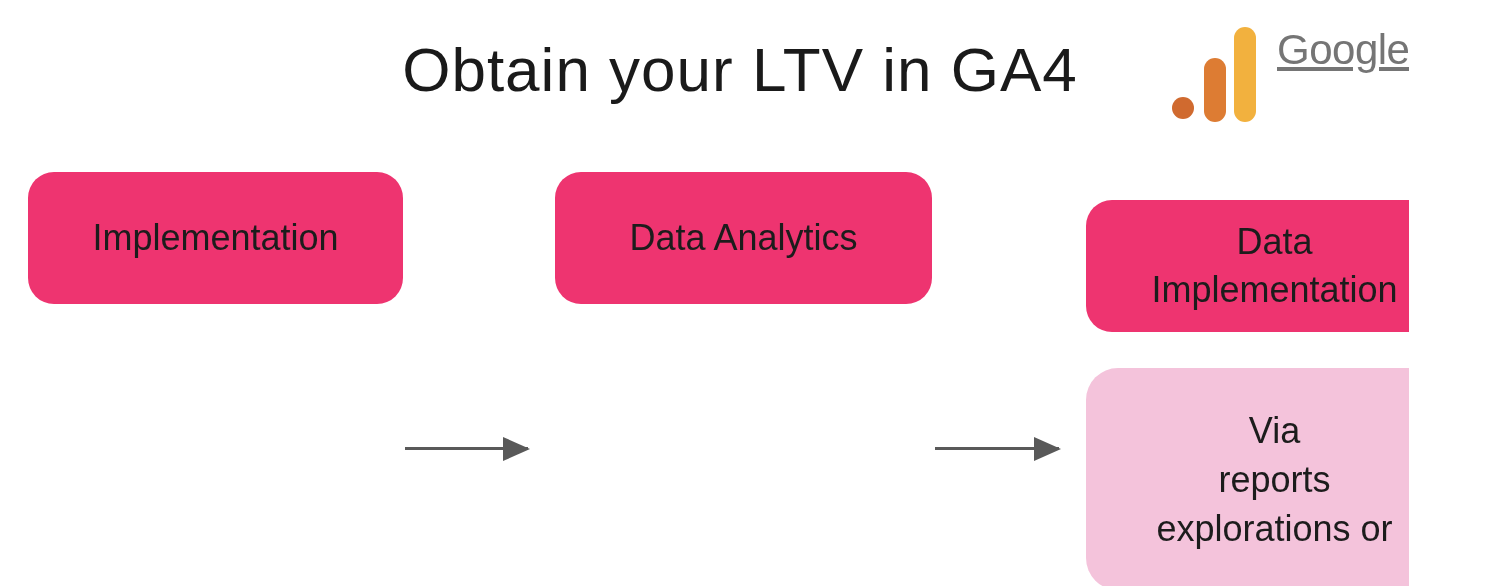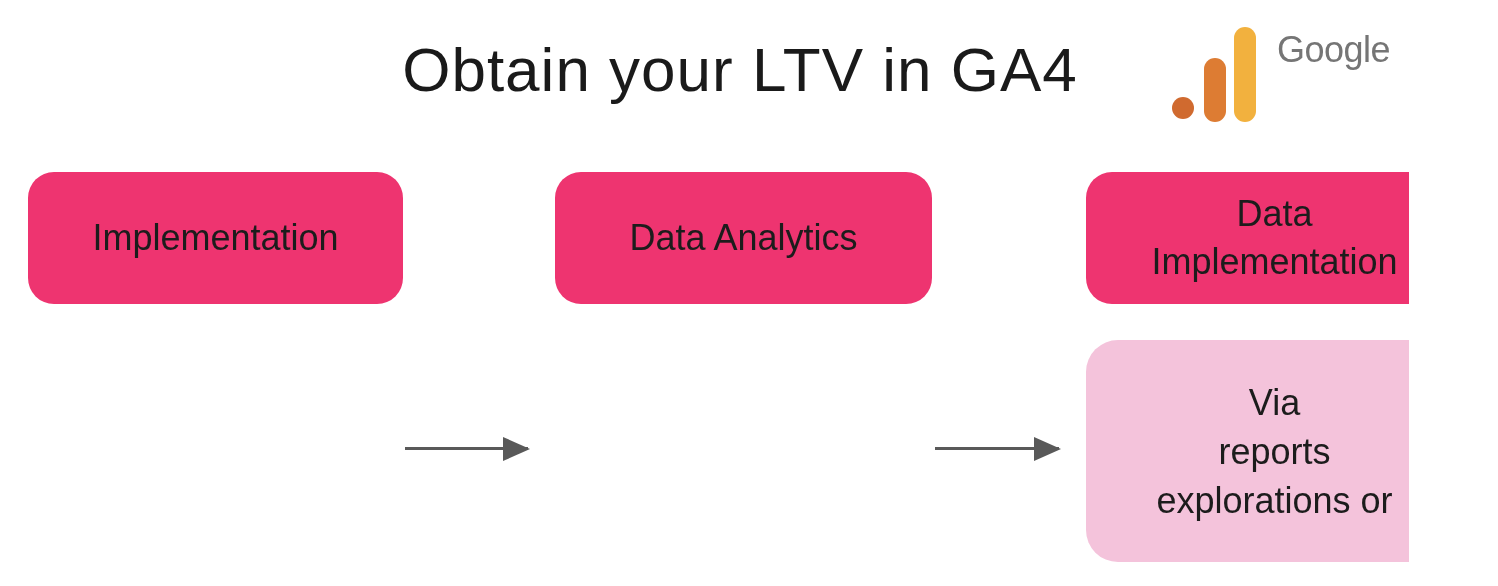--- a/index.html
+++ b/index.html
@@ -67,25 +67,26 @@
     left: 0;
     bottom: 3px;
     width: 22px;
     height: 22px;
     border-radius: 50%;
     background: var(--ga-dot, #D06A2F);
   }
   .logo-text {
     margin-left: 21px;
     margin-top: 2px;
-    font-size: 36px;
+    font-size: 42px;
     line-height: 42px;
     font-weight: 400;
     letter-spacing: -0.5px;
     color: var(--ga-text, #757575);
+    text-decoration: underline;
   }
 
   
   .header-box {
     position: absolute;
     top: 172px;
     height: 132px;
     border-radius: 26px;
     background: var(--header-bg, #EE3470);
     display: flex;
@@ -110,21 +111,21 @@
     justify-content: center;
     align-items: center;
     font-size: 36px;
     line-height: 49px;
     color: #1c1c1c;
     text-align: center;
   }
 
   .col-0 { left: 28px;   width: 375px; align-items: center; }
   .col-1 { left: 555px;  width: 377px; }
-  .col-2 { left: 1086px; width: 377px; }
+  .col-2 { left: 1086px; width: 377px; margin-top: 28px; }
 
   
   .arrow {
     position: absolute;
     top: 447px;
     height: 3px;
     background: var(--arrow, #595959);
   }
   .arrow::after {
     content: "";

